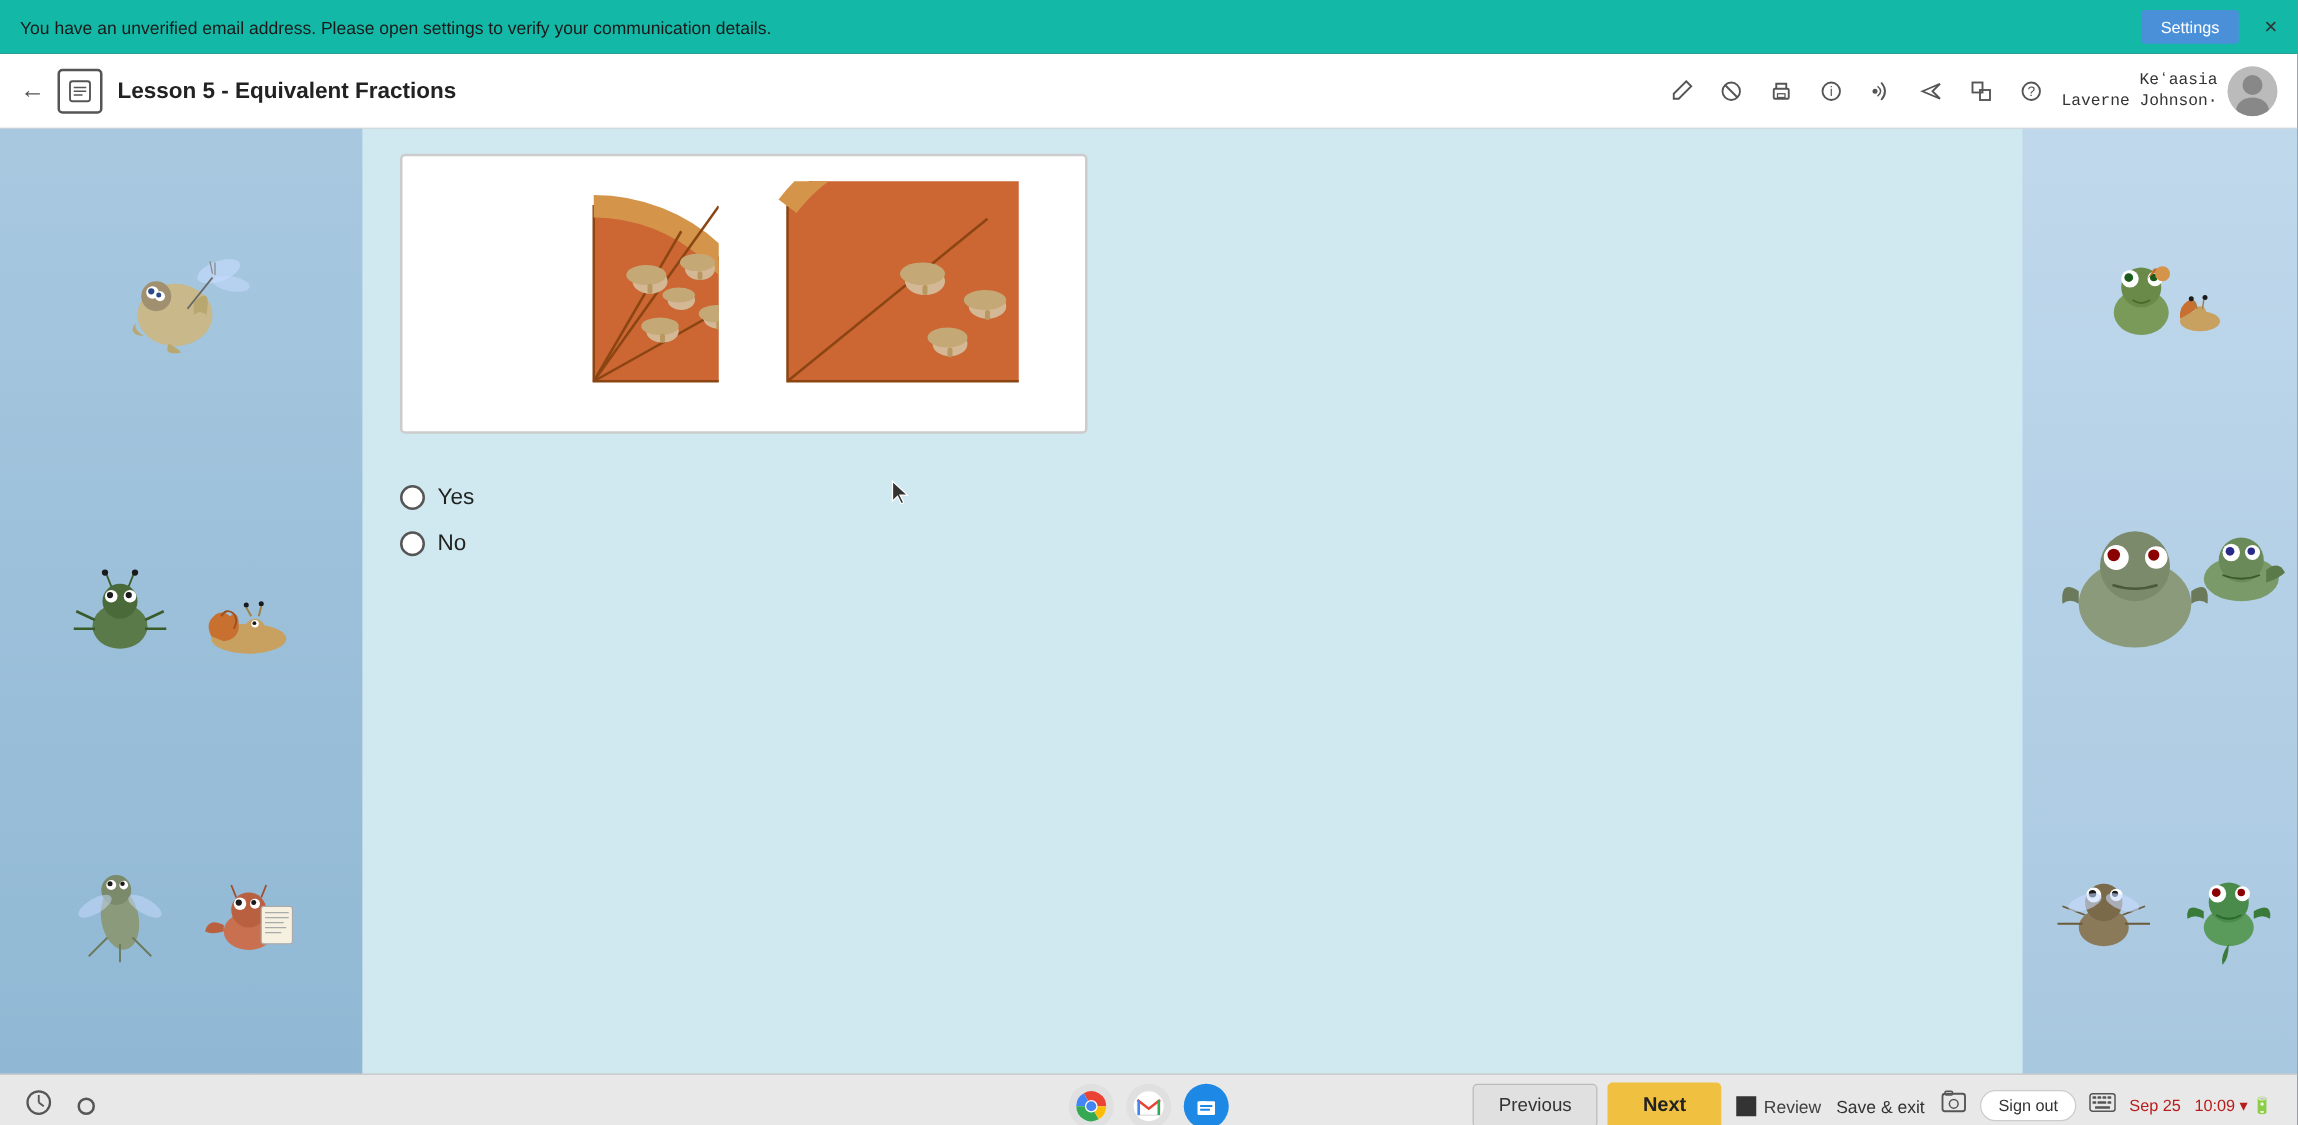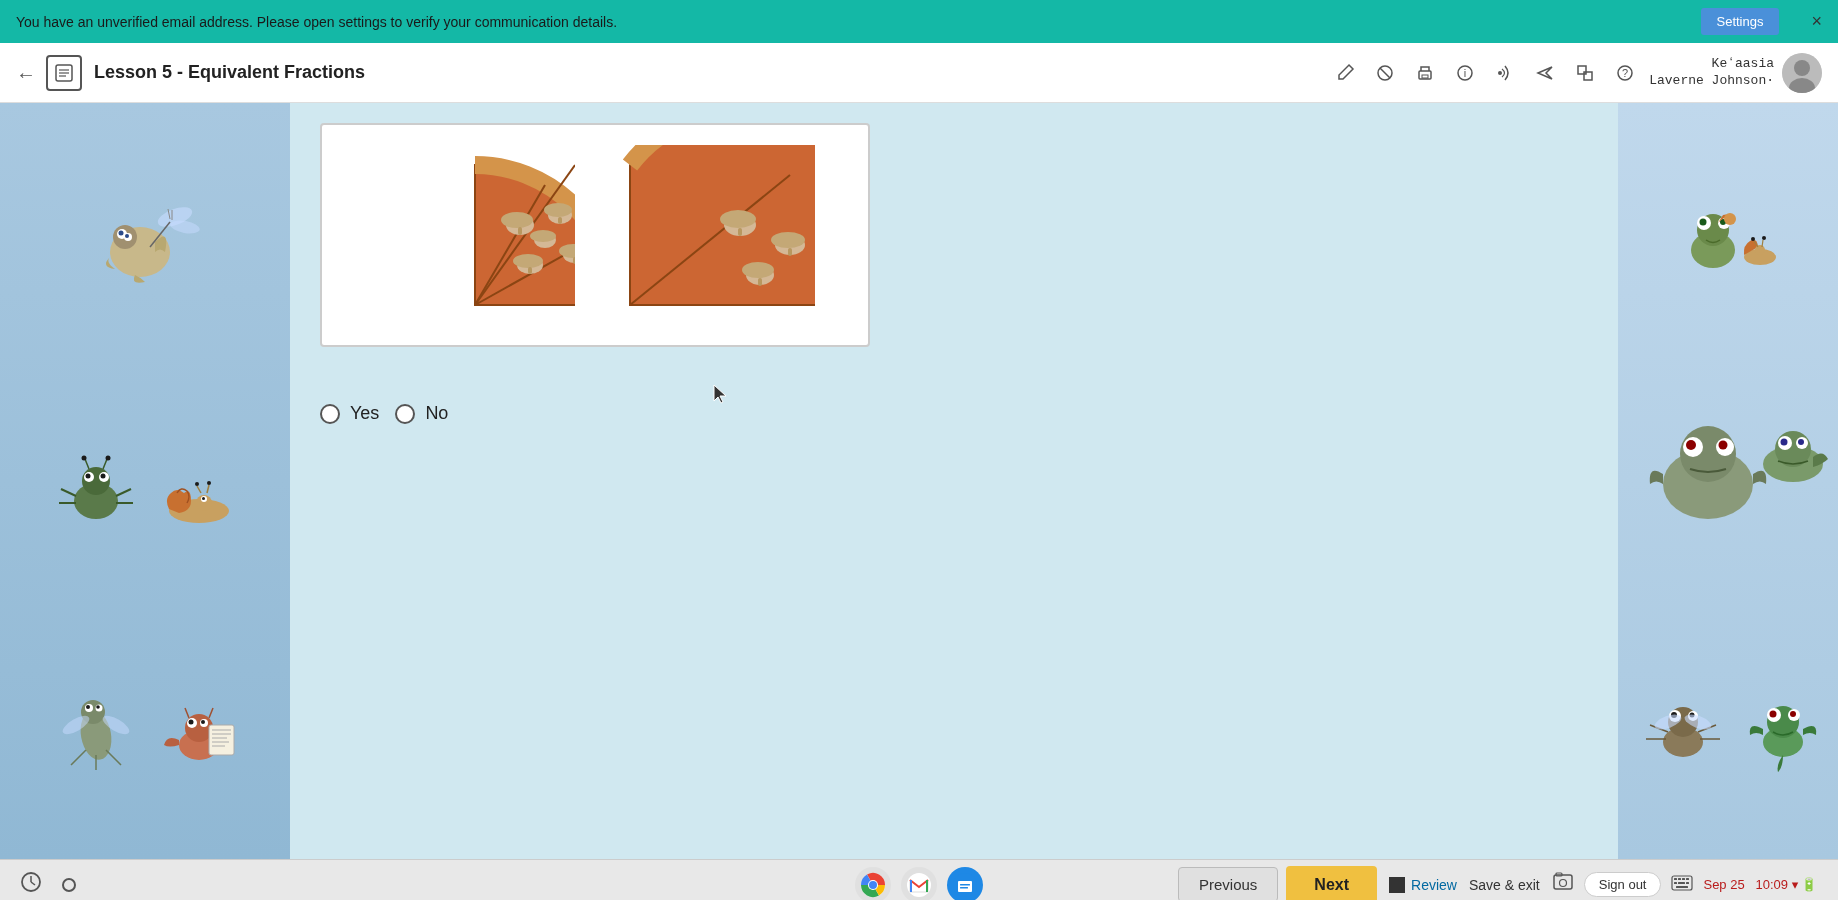--- a/index.html
+++ b/index.html
@@ -182,23 +182,23 @@
 
     
     .pizza-container {
       width: 200px;
       height: 180px;
     }
 
     
     #options {
       display: flex;
-      flex-direction: row;
+      flex-direction: column;
       gap: 16px;
-      margin-top: 26px;
+      margin-top: 10px;
     }
     .option-row {
       display: flex;
       align-items: center;
       gap: 10px;
       cursor: pointer;
     }
     .radio-circle {
       width: 20px;
       height: 20px;
@@ -287,21 +287,21 @@
       color: #222;
     }
     #review-button {
       background: none;
       border: none;
       cursor: pointer;
       display: flex;
       align-items: center;
       gap: 6px;
       font-size: 14px;
-      color: #0369a1;
+      color: #404040;
     }
     .review-icon {
       width: 16px;
       height: 16px;
       background: #333;
     }
     #save-exit-button {
       background: none;
       border: none;
       cursor: pointer;
@@ -348,21 +348,21 @@
       height: 14px;
       border-radius: 50%;
       border: 2px solid #555;
     }
   </style>
 </head>
 <body>
 
 <div id="notification-bar">
   <span>You have an unverified email address. Please open settings to verify your communication details.</span>
-  <div style="display:flex;align-items:center;gap:22px;">
+  <div style="display:flex;align-items:center;gap:10px;">
     <button id="settings-button">Settings</button>
     <button id="notification-close">×</button>
   </div>
 </div>
 
 <div id="header">
   <button id="back-button">←</button>
   <div id="lesson-icon">
     <svg width="20" height="20" viewBox="0 0 20 20">
       <rect x="2" y="2" width="16" height="16" rx="2" fill="none" stroke="#555" stroke-width="1.5"></rect>

